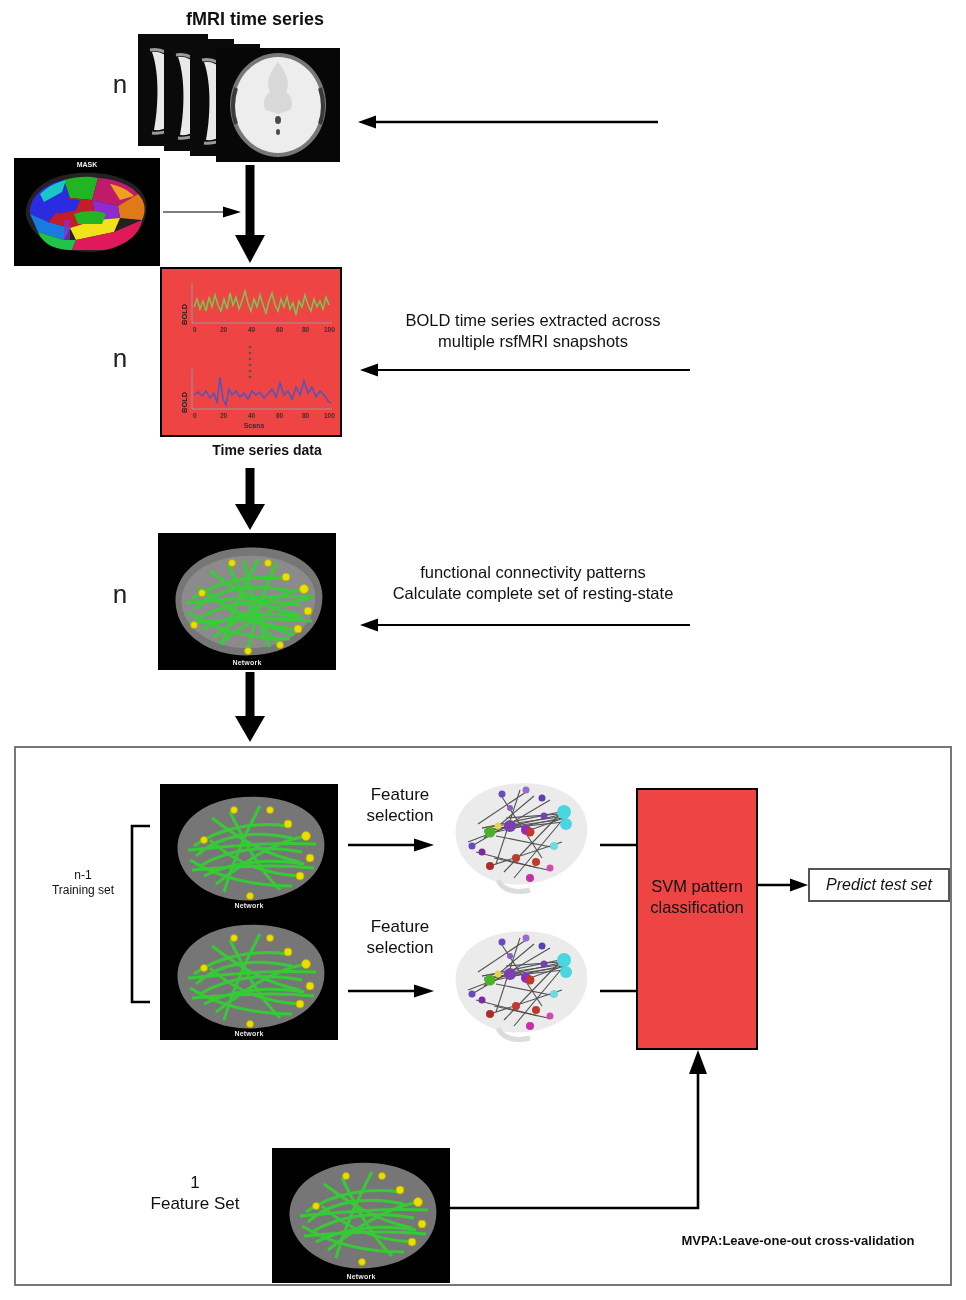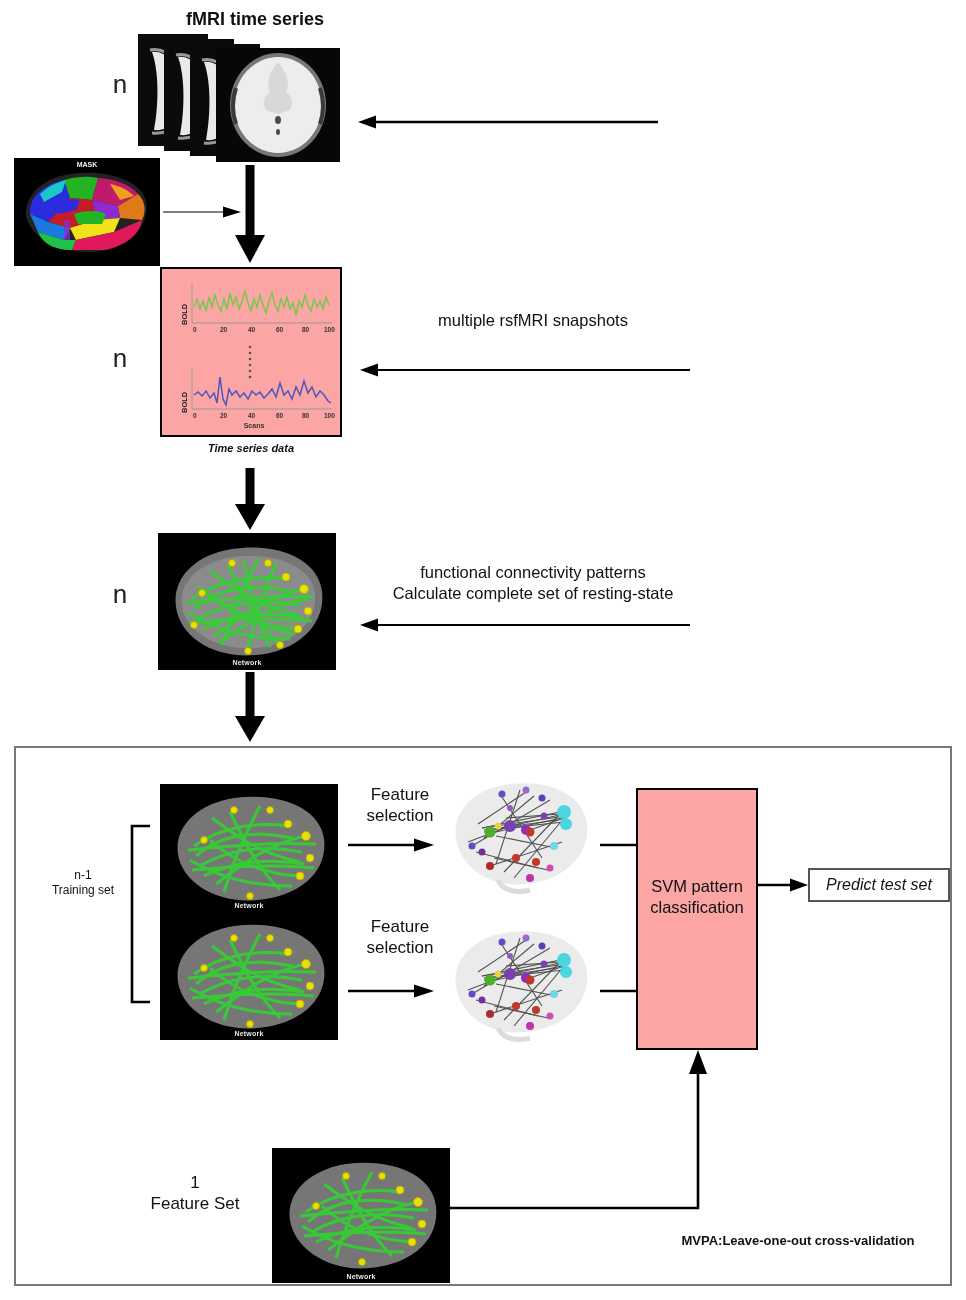--- a/index.html
+++ b/index.html
@@ -5,21 +5,21 @@
   html,body{margin:0;padding:0;background:#ffffff;}
   body{width:966px;height:1300px;position:relative;overflow:hidden;
        font-family:"Liberation Sans", sans-serif; color:#000;}
   .abs{position:absolute;}
   .txt{font-family:"Liberation Sans", sans-serif;color:#111;line-height:1.25;}
   .bold{font-weight:bold;}
   .ctr{text-align:center;}
   .nlabel{font-size:26px;color:#222;}
 
   
-  .framebox{border:2px solid #000;background:#fca5a5;box-sizing:border-box;}
+  .framebox{border:2px solid #000;background:#ef4444;box-sizing:border-box;}
   .thinbox{border:2px solid #555;background:#fff;box-sizing:border-box;}
   .mvpa-frame{border:2px solid #777;background:#fff;box-sizing:border-box;}
 
   
   .slice{position:absolute;background:#000;overflow:hidden;}
   .slice svg{display:block;}
 
   
   .arrow svg{display:block;overflow:visible;}
   .ylab{font-size:7.5px;font-weight:bold;color:#222;
@@ -175,23 +175,24 @@
         <text x="50" y="53">20</text>
         <text x="78" y="53">40</text>
         <text x="106" y="53">60</text>
         <text x="132" y="53">80</text>
         <text x="154" y="53">100</text>
       </g>
       <text x="84" y="63" fill="#333" font-size="7" font-weight="bold" font-family="Liberation Sans, sans-serif" text-anchor="middle">Scans</text>
     </svg>
   </div>
 </div>
-<div class="abs txt bold ctr" style="left:160px;top:442px;width:182px;font-size:11px;font-style:italic;">Time series data</div>
+<div class="abs txt bold ctr" style="left:176px;top:442px;width:182px;font-size:14px;">Time series data</div>
 
 <div class="abs txt ctr" style="left:368px;top:310px;width:330px;font-size:16.5px;">
+  <div>BOLD time series extracted across</div>
   <div>multiple rsfMRI snapshots</div>
 </div>
 <div class="abs arrow" style="left:360px;top:363px;width:330px;height:14px;">
   <svg width="330" height="14" viewBox="0 0 330 14">
     <line x1="14" y1="7" x2="330" y2="7" stroke="#000" stroke-width="2.2"></line>
     <polygon points="0,7 18,0.5 18,13.5" fill="#000"></polygon>
   </svg>
 </div>
 
 <div class="abs arrow" style="left:232px;top:468px;width:36px;height:62px;">

